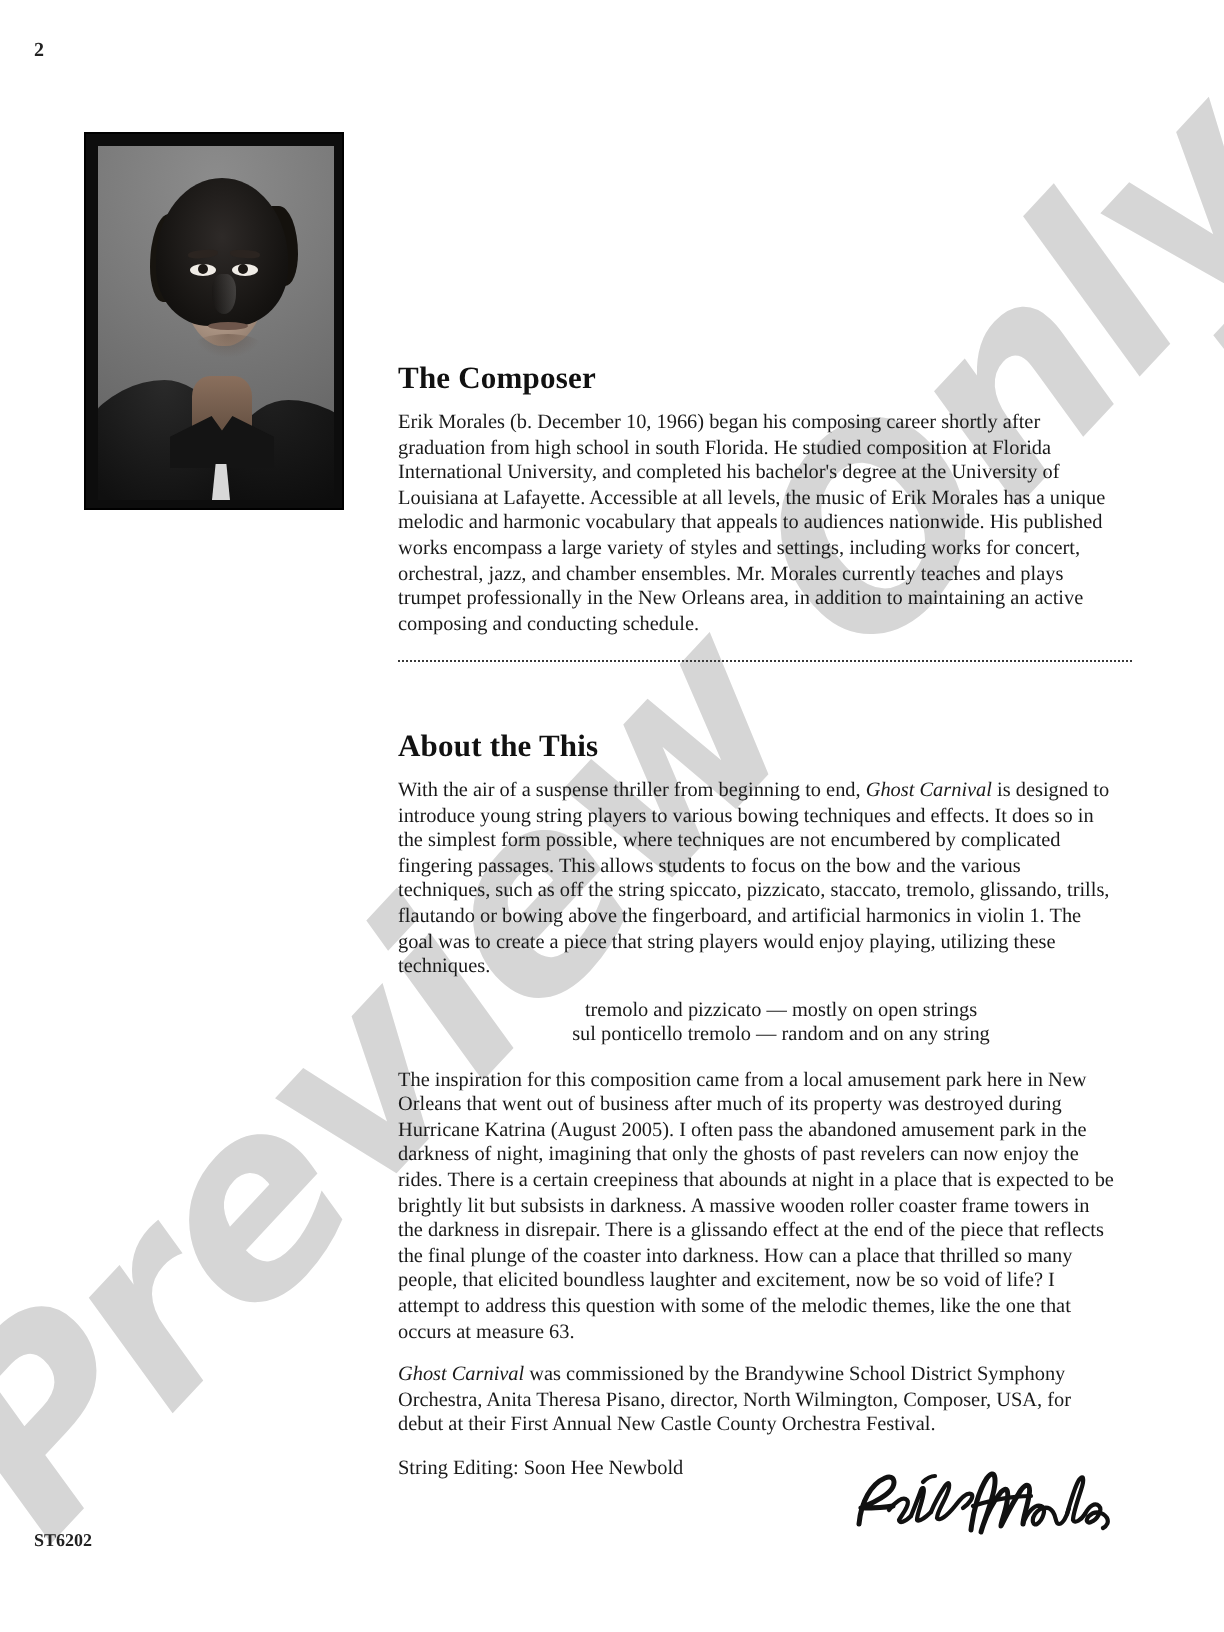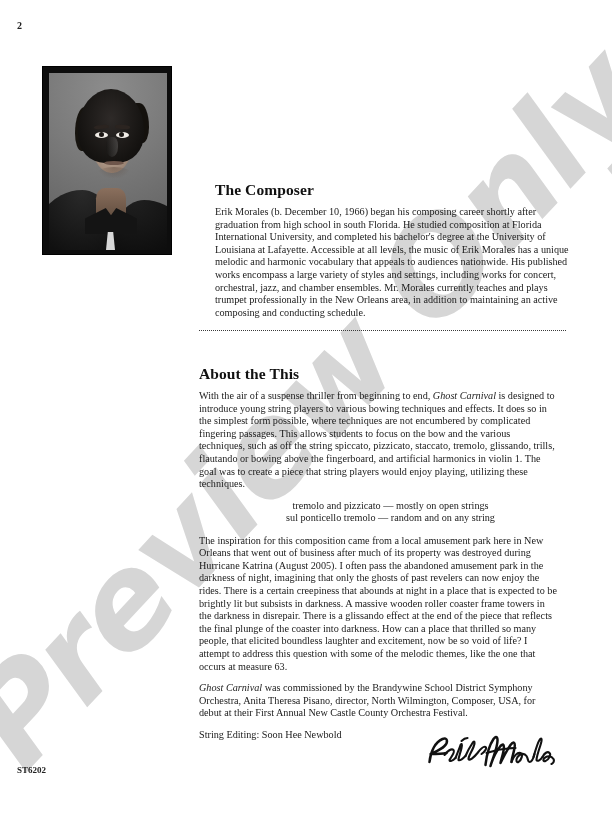--- a/index.html
+++ b/index.html
@@ -216,21 +216,21 @@
   .body-text {
     font-family: Liberation Serif, serif;
     font-size: 10.2px;
     line-height: 12.6px;
     text-align: left;
     margin: 4px 0 9px 0;
     color: #1a1a1a;
   }
   .italic { font-style: italic; }
 
-  #composer-section { position: absolute; top: 181px; left: 16px; width: 359px; }
+  #composer-section { position: absolute; top: 181px; left: 0; width: 359px; }
   #divider-row {
     position: absolute;
     top: 330px; left: 0;
     width: 367px;
     height: 2px;
   }
   #divider-dots {
     width: 100%;
     height: 0;
     border-top: 1.6px dotted #3a3a3a;

